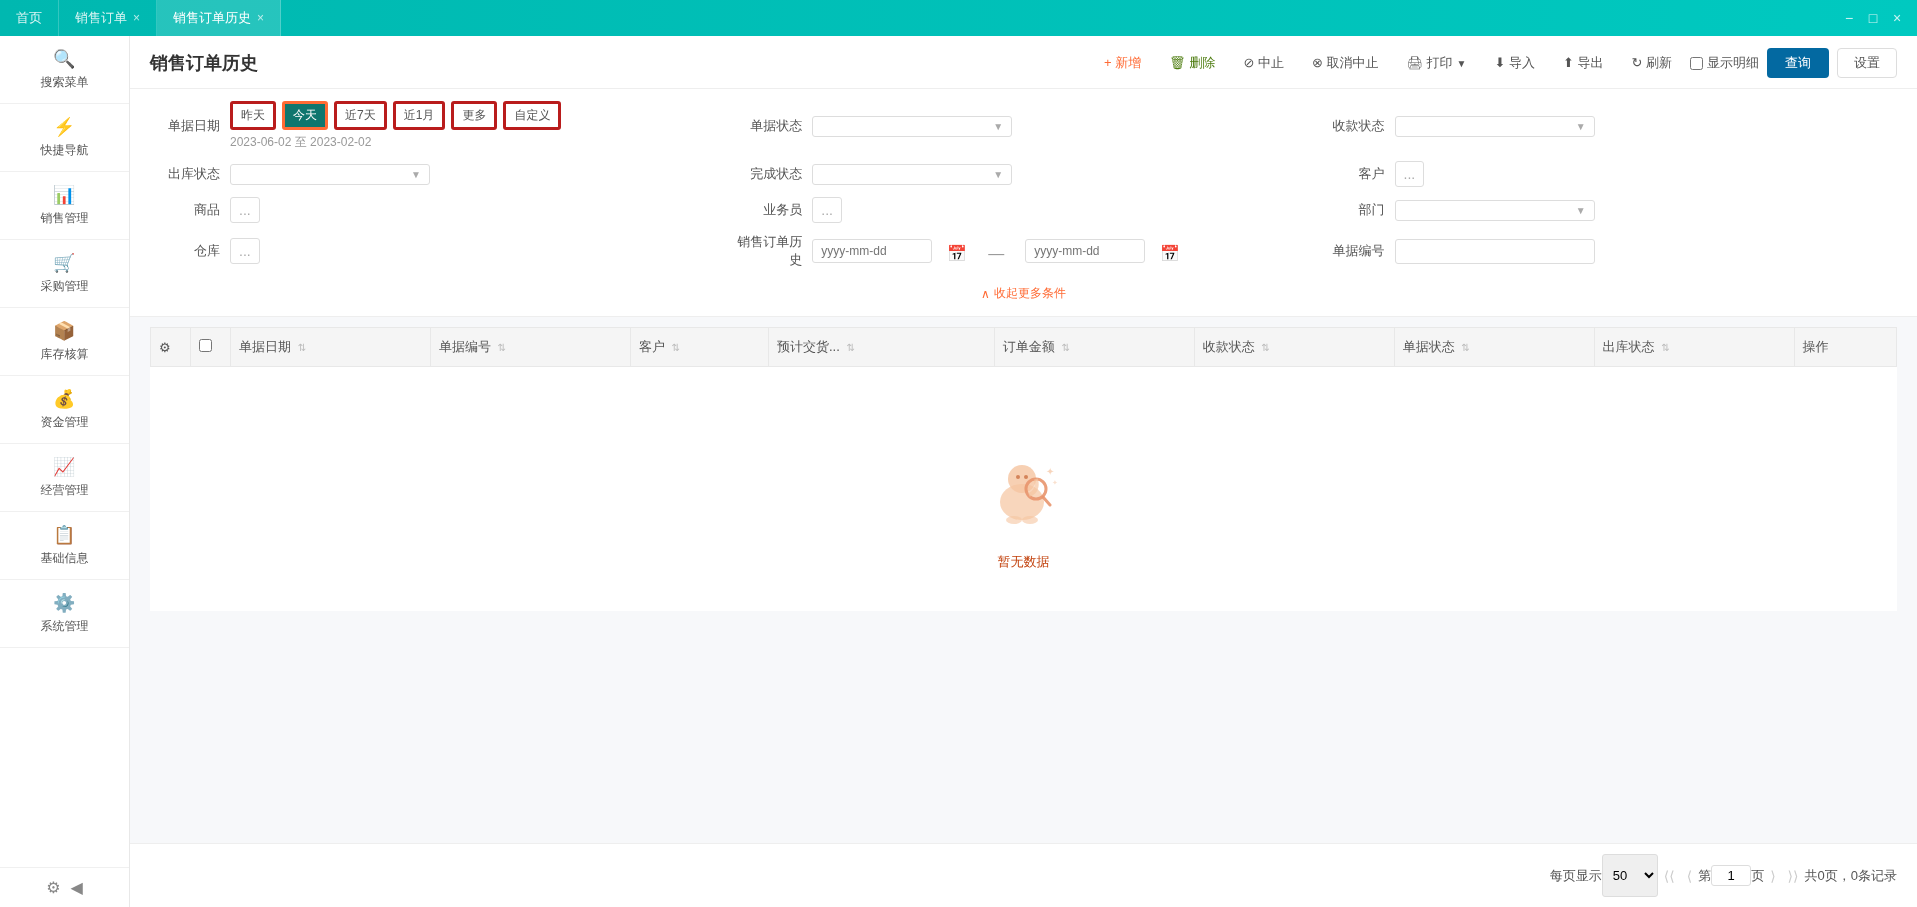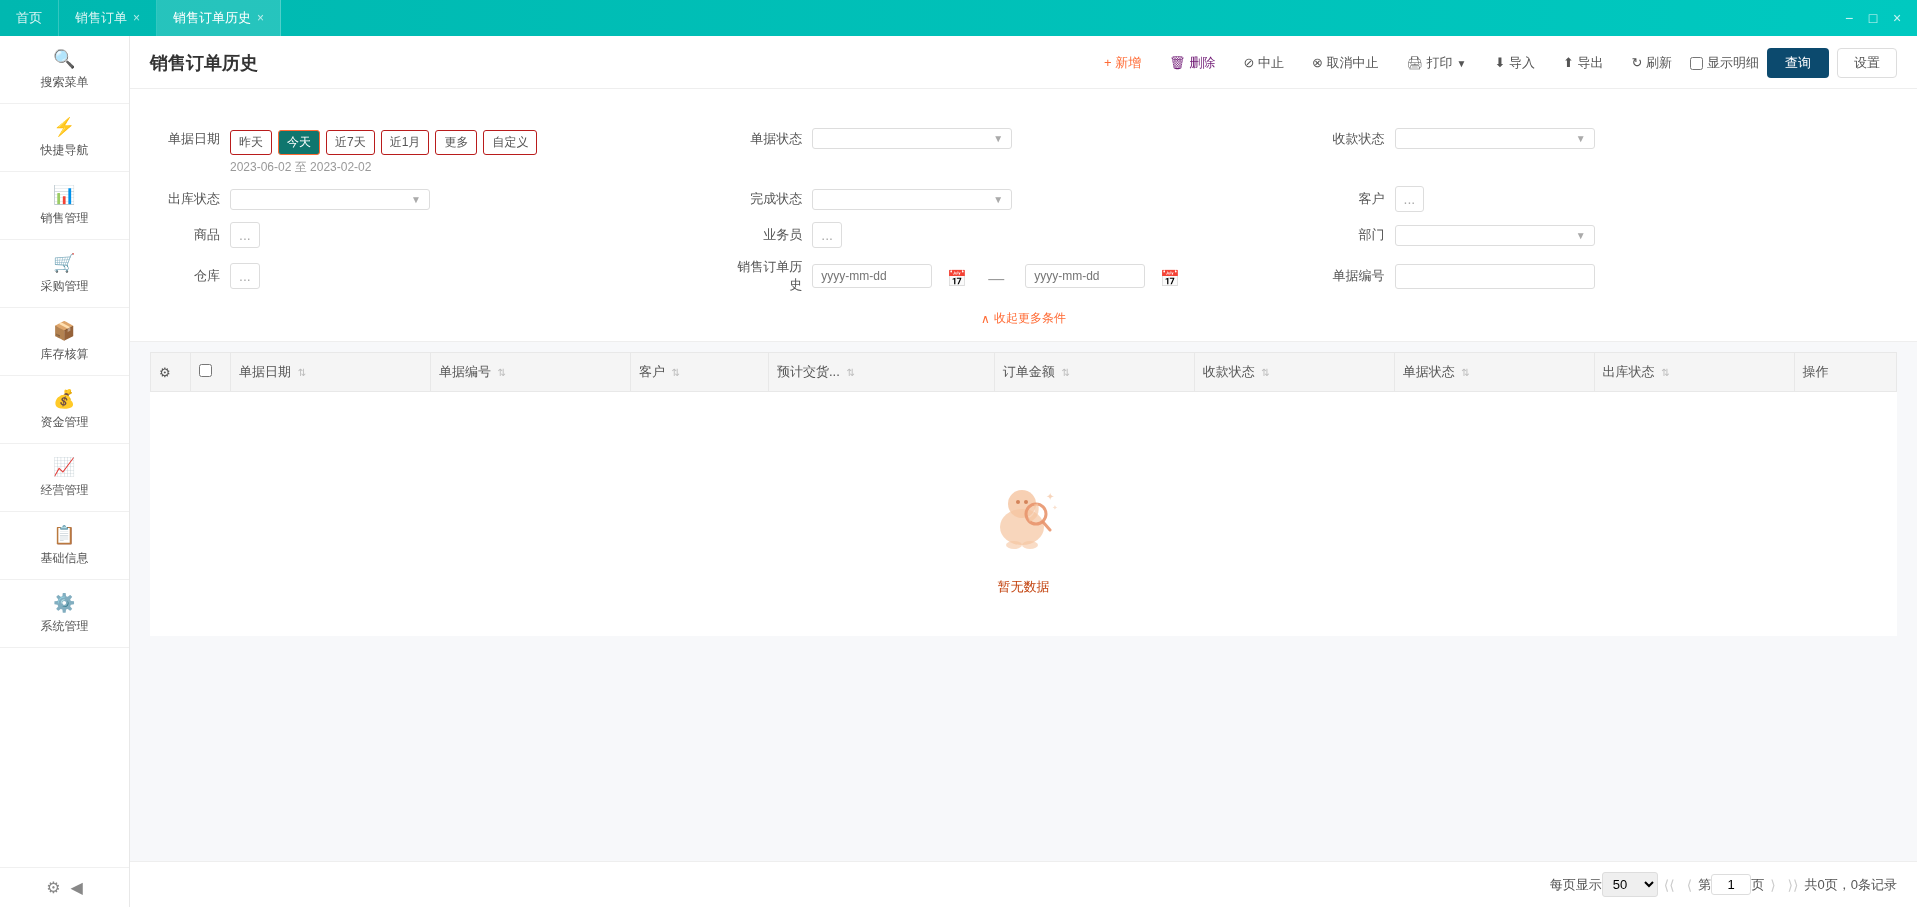--- a/index.html
+++ b/index.html
@@ -137,23 +137,23 @@
       border: none;
       background: transparent;
       color: #555;
       cursor: pointer;
       font-size: 13px;
       border-radius: 3px;
     }
     .toolbar-btn.new-btn {
       color: #ff6b35;
     }
-    .toolbar-btn.del-btn { color: #701a75; }
+    .toolbar-btn.del-btn { color: #4d7c0f; }
     .btn-query {
-      background: #0c4a6e;
+      background: #0369a1;
       color: #fff;
       border: none;
       padding: 6px 18px;
       border-radius: 4px;
       cursor: pointer;
       font-size: 13px;
     }
     .btn-settings {
       background: #fff;
       color: #555;
@@ -194,27 +194,26 @@
       text-align: right;
       padding-right: 10px;
     }
     .date-group {
       display: flex;
       align-items: center;
       gap: 6px;
     }
     .date-btn {
       padding: 3px 8px;
-      border: 1px solid #b91c1c;
+      border: 3px solid #b91c1c;
       border-radius: 3px;
       background: #fff;
       color: #555;
       font-size: 12px;
       cursor: pointer;
-      margin-top: 29px;
     }
     .date-btn.active {
       background: #0f766e;
       color: #fff;
       border-color: #ff6b35;
     }
     .date-range-text {
       font-size: 12px;
       color: #999;
       margin-top: 2px;
@@ -335,21 +334,21 @@
       padding: 10px 20px;
       background: #fff;
       border-top: 1px solid #eee;
       font-size: 13px;
       color: #555;
       flex-shrink: 0;
     }
     .page-size-select {
       border: 1px solid #ddd;
       border-radius: 3px;
-      padding: 3px 6px;
+      padding: 12px 6px;
       font-size: 13px;
     }
     .pag-btn {
       padding: 2px 6px;
       border: none;
       background: transparent;
       cursor: pointer;
       color: #555;
       font-size: 14px;
     }

